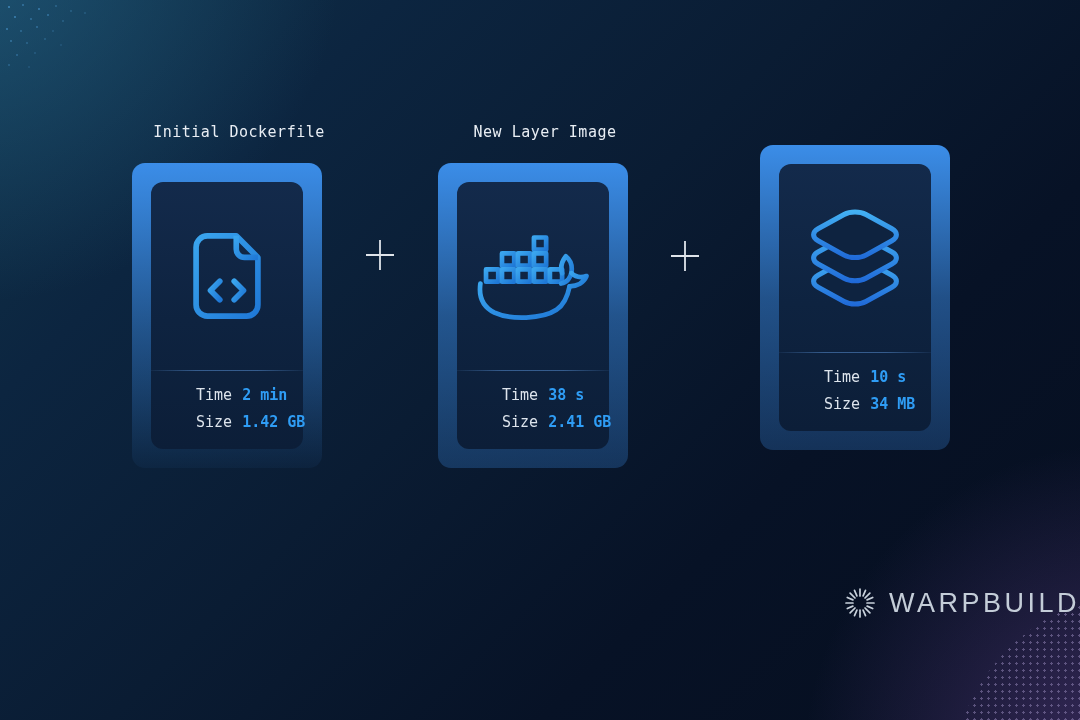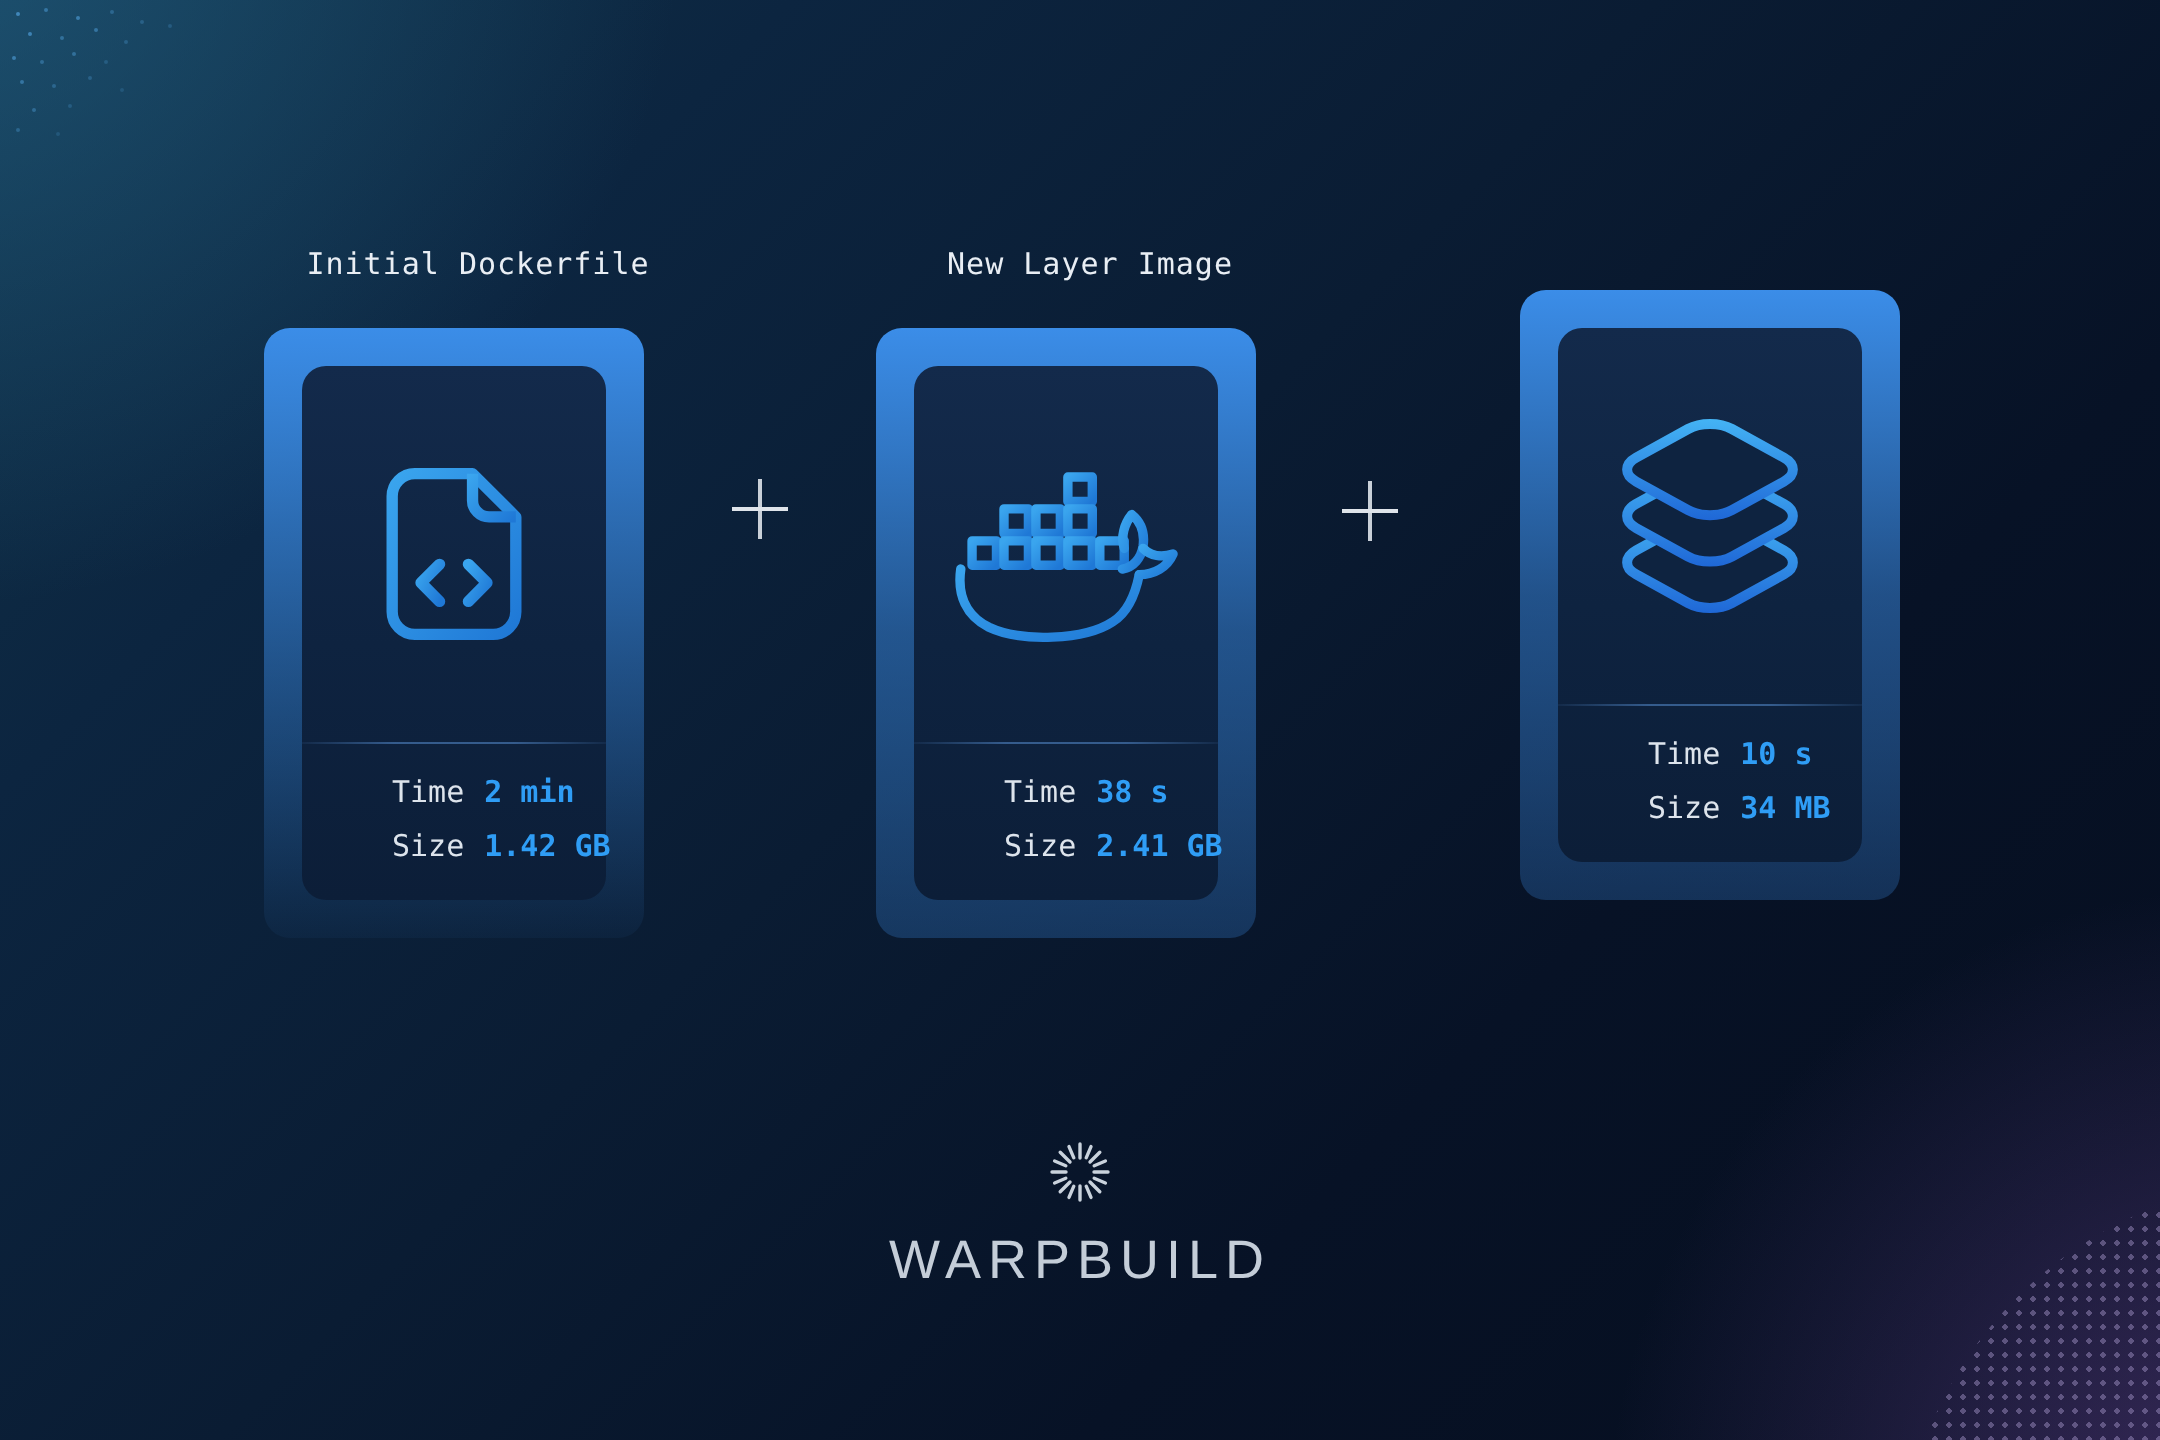--- a/index.html
+++ b/index.html
@@ -54,22 +54,22 @@
     font-family:"DejaVu Sans Mono",monospace;font-size:15px;}
   .stat-row{display:flex;gap:10px;align-items:baseline;white-space:nowrap;}
   .stat-label{color:#dde4ec;}
   .stat-value{color:#2f9df5;font-weight:700;}
 
   .plus{position:absolute;transform:translate(-50%,-50%);}
   .plus-1{left:380px;top:257px}.plus-2{left:685px;top:258px}
 
   .title{position:absolute;top:527px;left:0;right:0;margin:0;text-align:center;
     font-size:35px;font-weight:700;color:#f5f8fb;letter-spacing:.2px;}
-  .brand{position:absolute;top:570px;left:0;right:0;display:flex;align-items:center;
-    justify-content:flex-end;gap:13px;flex-direction:column;}
+  .brand{position:absolute;top:587px;left:0;right:0;display:flex;align-items:center;
+    justify-content:flex-end;gap:13px;}
   .brand-name{font-size:27px;font-weight:500;color:#c4cdd8;letter-spacing:3.5px;}
 </style>
 </head>
 <body>
 
 <div class="canvas">
 
   <div class="dots-tl"></div>
   <div class="dots-br"></div>
 

